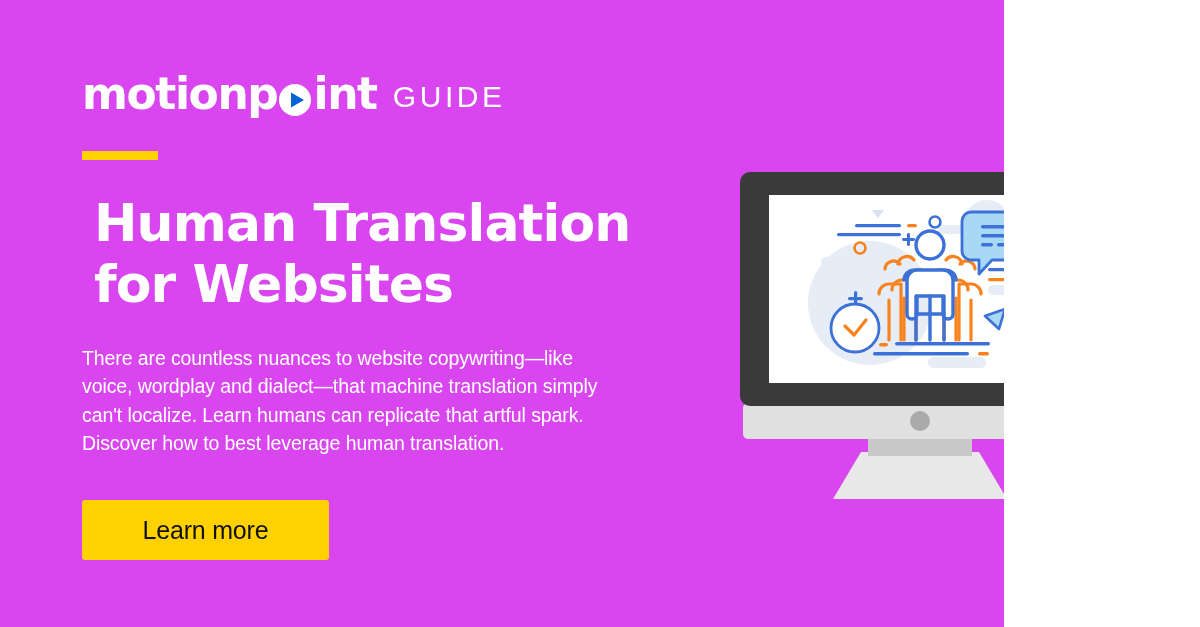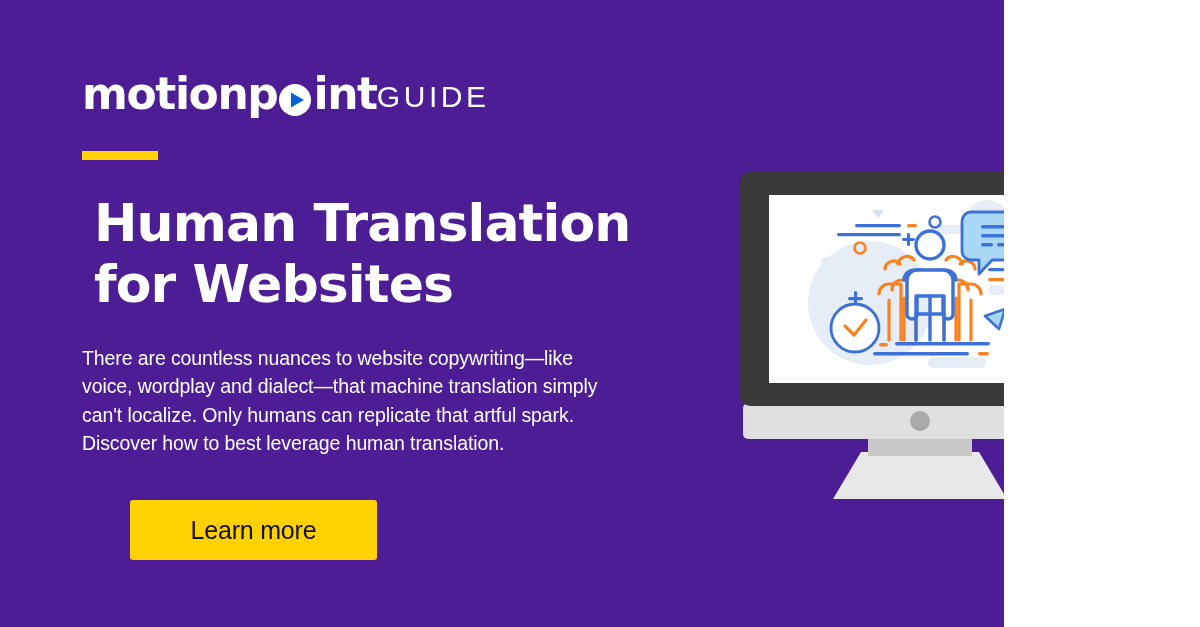--- a/index.html
+++ b/index.html
@@ -4,21 +4,21 @@
 <style>
   html, body {
     margin: 0;
     padding: 0;
     background: #ffffff;
   }
   .banner {
     position: relative;
     width: 1004px;
     height: 627px;
-    background: #4c1d95;
+    background: #d946ef;
     overflow: hidden;
     font-family: "Liberation Sans", "DejaVu Sans", sans-serif;
   }
 
   
   .content {
     position: absolute;
     left: 82px;
     top: 0;
     width: 560px;
@@ -53,20 +53,21 @@
     height: 34px;
     margin: 0 1px;
     position: relative;
     top: 3px;
   }
   .logo-guide {
     font-size: 30px;
     font-weight: 400;
     color: #ffffff;
     letter-spacing: 3.6px;
+    margin-left: 16px;
     position: relative;
     top: -2px;
     font-family: "Liberation Sans", sans-serif;
   }
 
   .accent-bar {
     position: absolute;
     left: 0;
     top: 151px;
     width: 76px;
@@ -113,21 +114,20 @@
     color: #111111;
     font-size: 25px;
     font-weight: 400;
     letter-spacing: -0.2px;
     cursor: pointer;
     font-family: "Liberation Sans", sans-serif;
     padding: 16px;
     display: flex;
     align-items: center;
     justify-content: center;
-    margin-left: 48px;
   }
 
   
   .illustration {
     position: absolute;
     left: 735px;
     top: 168px;
     width: 370px;
     height: 340px;
   }
@@ -155,21 +155,21 @@
         </span>
         <span class="logo-part">int</span>
       </span>
       <span class="logo-guide">GUIDE</span>
     </div>
 
     <div class="accent-bar"></div>
 
     <h1 class="headline">Human Translation for Websites</h1>
 
-    <p class="body-copy">There are countless nuances to website copywriting—like voice, wordplay and dialect—that machine translation simply can't localize. Only humans can replicate that artful spark. Discover how to best leverage human translation.</p>
+    <p class="body-copy">There are countless nuances to website copywriting—like voice, wordplay and dialect—that machine translation simply can't localize. Learn humans can replicate that artful spark. Discover how to best leverage human translation.</p>
 
     <button class="cta-button">Learn more</button>
 
   </div>
 
   <div class="illustration">
     <svg viewBox="0 0 370 340" xmlns="http://www.w3.org/2000/svg">
 
       <polygon points="98,331 126,284 244,284 272,331" fill="#E8E8E8"></polygon>
       <rect x="133" y="270" width="104" height="18" fill="#C8C8C8"></rect>

